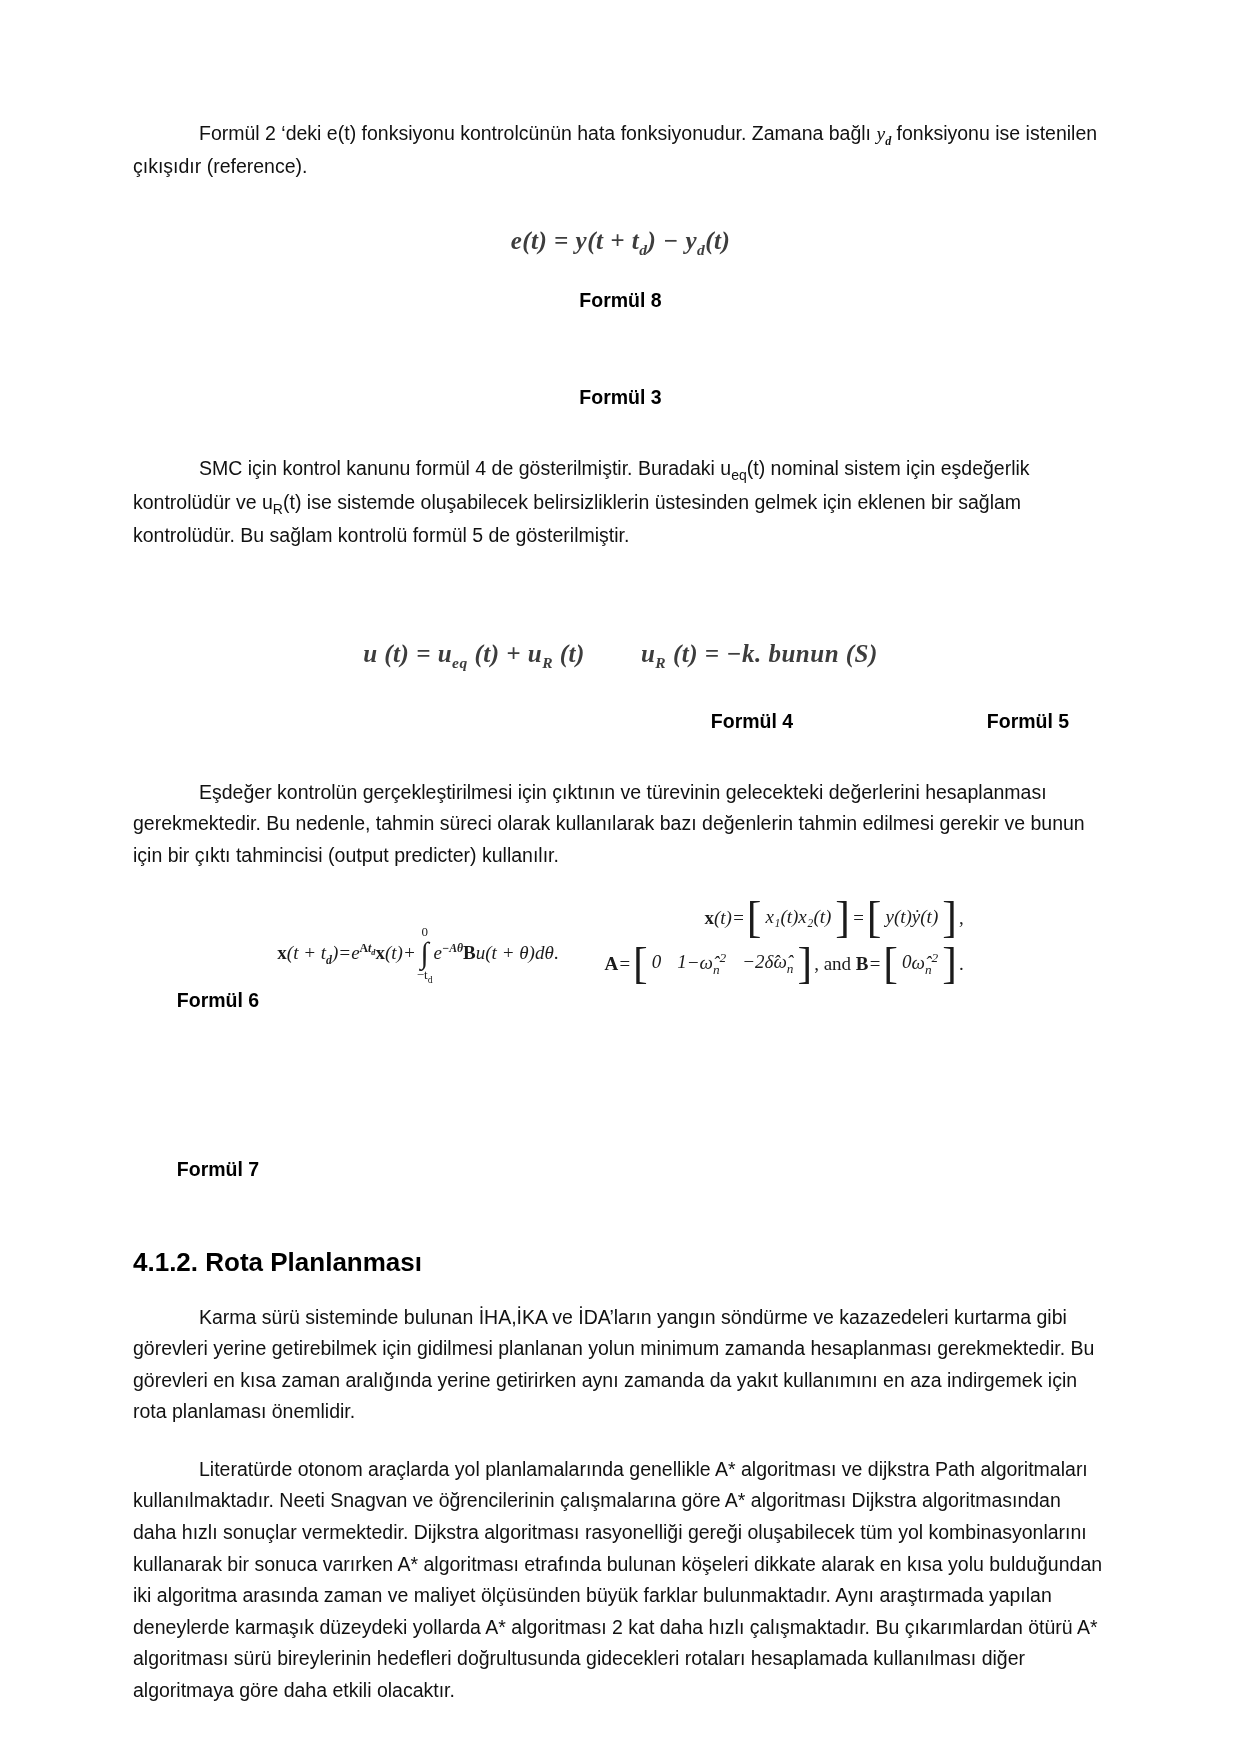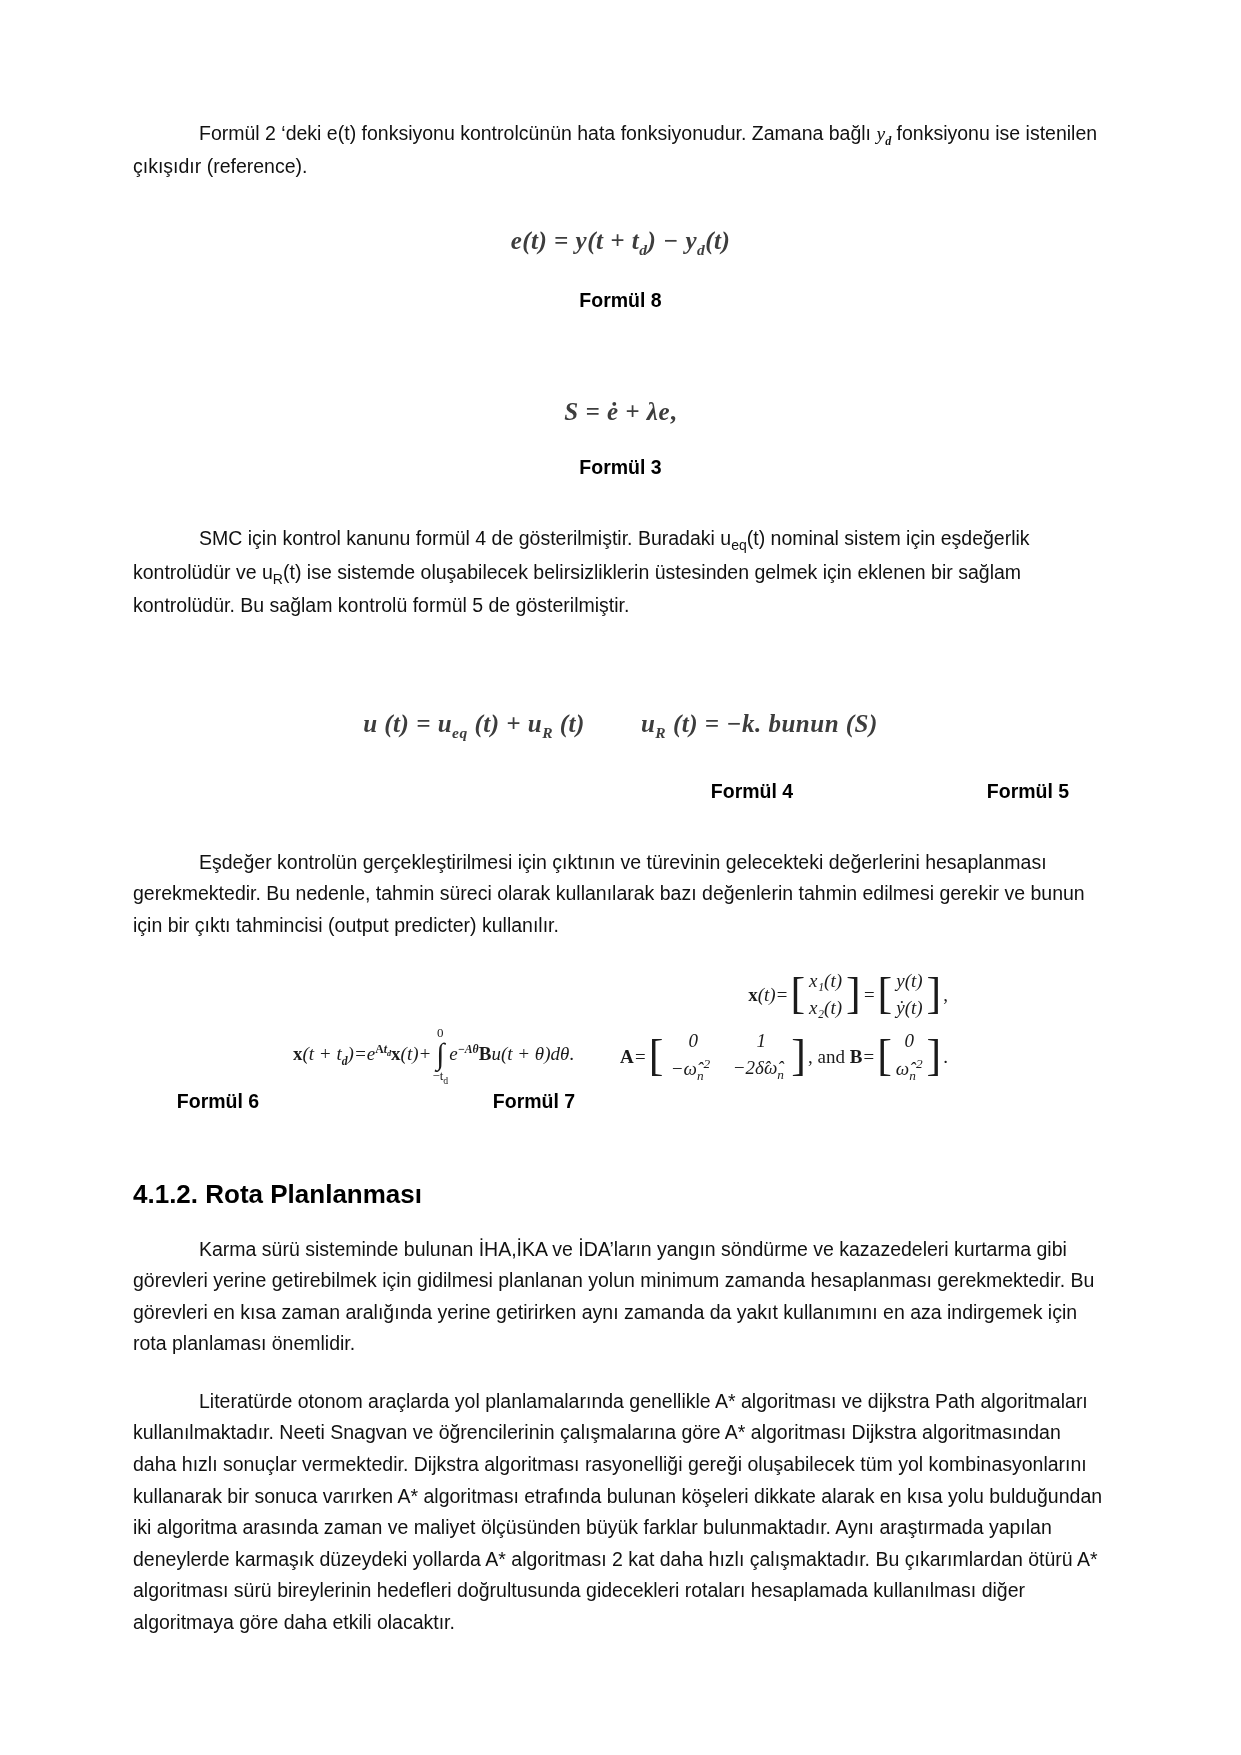--- a/index.html
+++ b/index.html
@@ -94,23 +94,24 @@
   
   .f67-row {
     display: flex;
     align-items: flex-end;
     justify-content: center;
     gap: 46px;
     margin-top: 18px;
   }
   .f67-caps {
     display: flex;
-    justify-content: flex-start;
+    justify-content: flex-end;
     gap: 146px;
     margin-top: 4px;
+    flex-direction: column;
   }
   .f67-caps .formula-label { width: 170px; }
 
   .mathsm {
     font-family: "Liberation Serif", "DejaVu Serif", serif;
     color: #1b1b1b;
     font-style: italic;
     font-size: 19px;
     white-space: nowrap;
   }
@@ -138,21 +139,21 @@
   }
   .mbrk {
     font-size: 44px;
     font-style: normal;
     font-weight: 300;
     line-height: 0.92;
     font-family: "Liberation Serif", serif;
   }
   .mcells {
     display: inline-flex;
-    flex-direction: column;
+    flex-direction: row;
     text-align: center;
     padding: 0 4px;
     line-height: 1.42;
   }
   .mrow { display: flex; justify-content: space-around; gap: 16px; }
   .f7-stack { display: flex; flex-direction: column; align-items: flex-end; gap: 6px; }
   .f7-line { display: flex; align-items: center; }
 
   
   h3.heading {
@@ -172,23 +173,20 @@
     <p class="para indent"><span>Formül 2 ‘deki e(t) fonksiyonu kontrolcünün hata fonksiyonudur. Zamana bağlı </span><span class="math nb" style="font-weight:normal;color:#111"><span>y</span><sub class="s">d</sub></span><span> fonksiyonu ise istenilen çıkışıdır (reference).</span></p>
 
     <div class="eq-block f2-wrap">
       <span class="math eq-line"><span>e(t)</span>&nbsp;<span>=</span>&nbsp;<span>y</span><span>(t + t</span><sub class="s">d</sub><span>)</span>&nbsp;<span>−</span>&nbsp;<span>y</span><sub class="s">d</sub><span>(t)</span></span>
     </div>
     <div class="formula-label f2-cap">Formül 8</div>
 
     <div class="spacer-lg"></div>
 
 
-    <div class="eq-block f3-wrap">
-      <span class="math eq-line"><span>S</span>&nbsp;<span>=</span>&nbsp;<span>ė</span>&nbsp;<span>+</span>&nbsp;<span>λe</span><span class="up">,</span></span>
-    </div>
     <div class="formula-label f3-cap">Formül 3</div>
 
     <div class="spacer-lg"></div>
 
     <p class="para indent"><span>SMC için kontrol kanunu formül 4 de gösterilmiştir. Buradaki u</span><sub style="font-size:0.72em">eq</sub><span>(t) nominal sistem için eşdeğerlik kontrolüdür ve u</span><sub style="font-size:0.72em">R</sub><span>(t) ise sistemde oluşabilecek belirsizliklerin üstesinden gelmek için eklenen bir sağlam kontrolüdür. Bu sağlam kontrolü formül 5 de gösterilmiştir.</span></p>
 
     <div class="f45-row">
       <span class="math eq-line"><span>u</span>&nbsp;<span>(t)</span>&nbsp;<span>=</span>&nbsp;<span>u</span><sub class="s">eq</sub>&nbsp;<span>(t)</span>&nbsp;<span>+</span>&nbsp;<span>u</span><sub class="s">R</sub>&nbsp;<span>(t)</span></span>
 
       <span class="math eq-line"><span>u</span><sub class="s">R</sub>&nbsp;<span>(t)</span>&nbsp;<span>=</span>&nbsp;<span>−k.</span>&nbsp;<span>bunun</span>&nbsp;<span>(S)</span></span>

